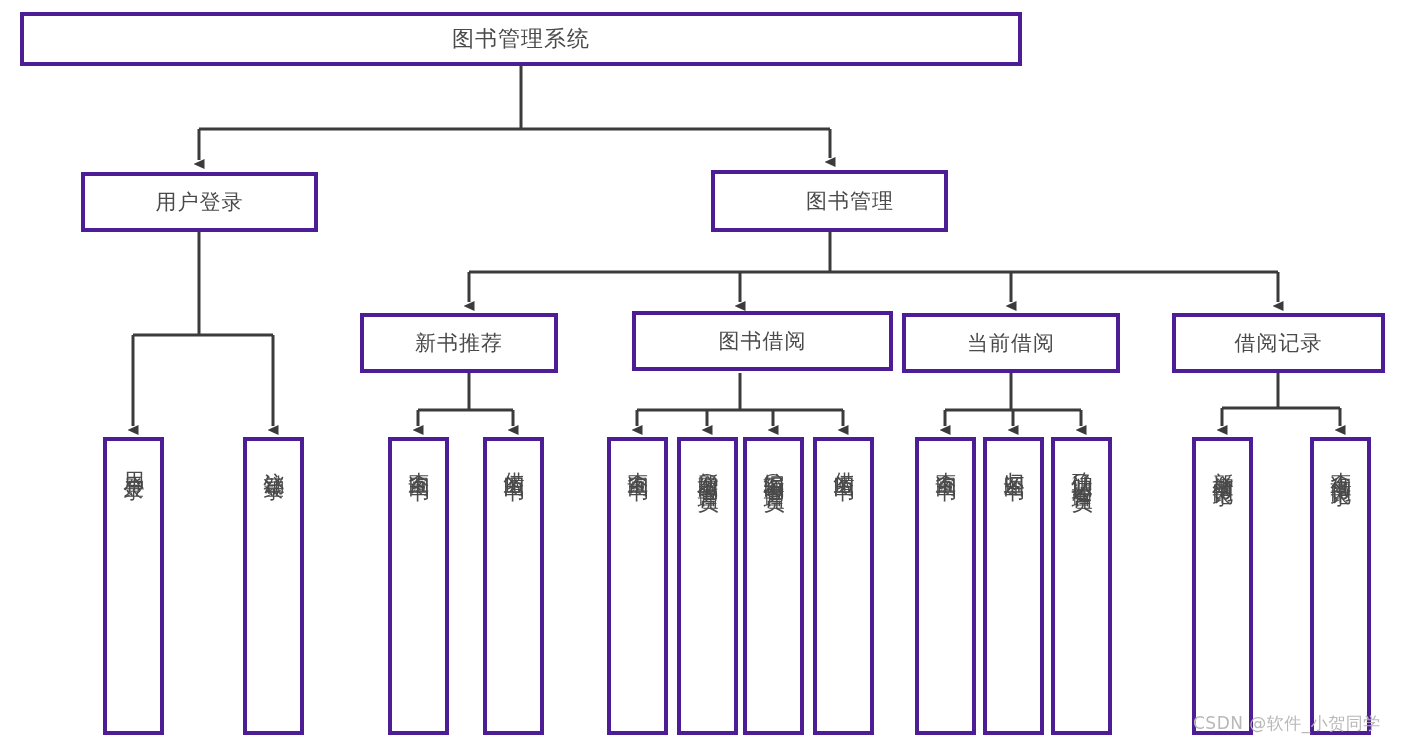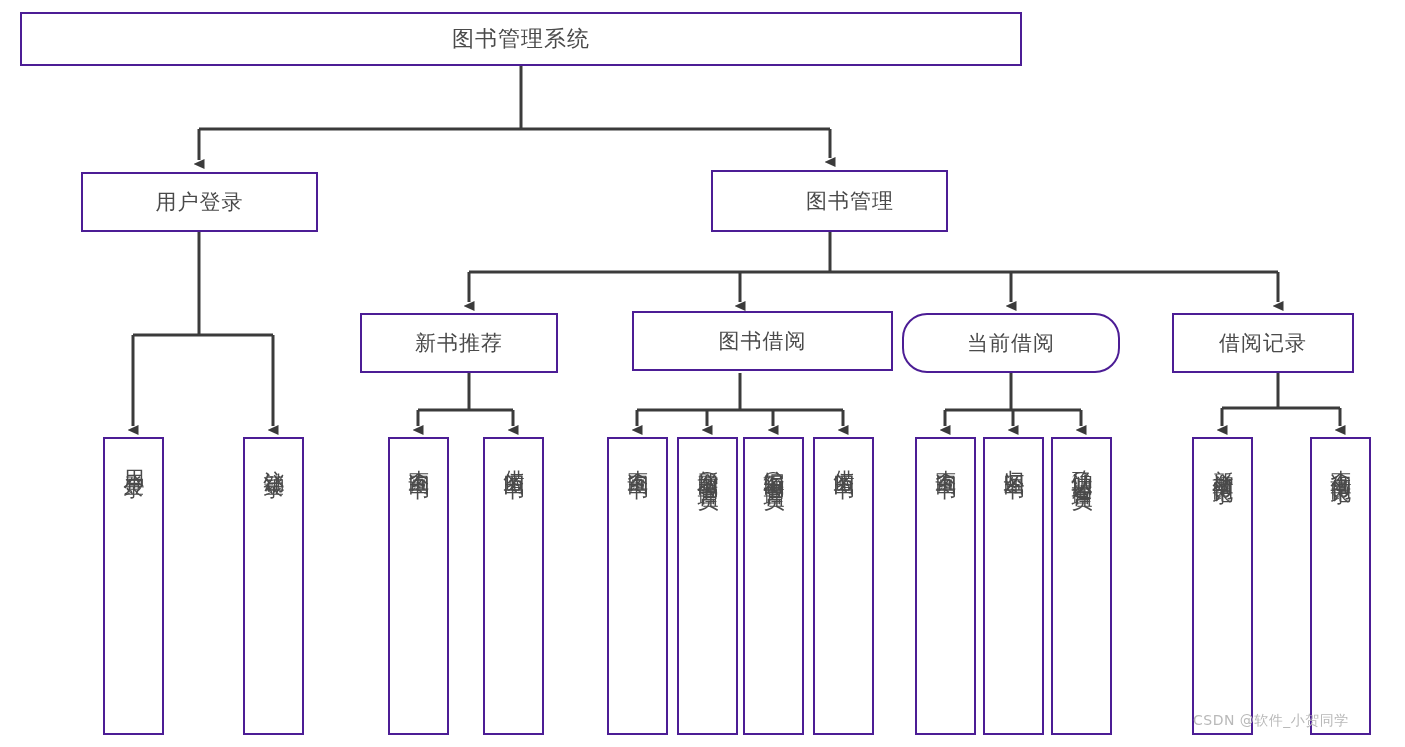--- a/index.html
+++ b/index.html
@@ -22,21 +22,21 @@
     left: 0;
     top: 0;
     width: 1405px;
     height: 747px;
     pointer-events: none;
   }
   .node {
     position: absolute;
     box-sizing: border-box;
     background: #ffffff;
-    border: 2px solid #4c1d95;
+    border: 4px solid #4c1d95;
     display: flex;
     align-items: center;
     justify-content: center;
     color: #4a4a4a;
     z-index: 2;
   }
   .node .label {
     display: block;
     text-align: center;
     line-height: 1.18;
@@ -59,21 +59,21 @@
     white-space: nowrap;
     margin: 0 auto;
   }
   .node.root .label {
     font-size: 22px;
   }
   .watermark {
     position: absolute;
     left: 1193px;
     top: 712px;
-    font-size: 14px;
+    font-size: 17px;
     color: #b9b9b9;
     letter-spacing: 0.5px;
     white-space: nowrap;
     z-index: 5;
   }
 </style>
 </head>
 <body>
 
 <div id="canvas">
@@ -138,24 +138,24 @@
   <div class="node horizontal" style="left:711px; top:170px; width:237px; height:62px;padding-left:41px;">
     <span class="label">图书管理</span>
   </div>
 
   <div class="node horizontal" style="left:360px; top:313px; width:198px; height:60px;">
     <span class="label">新书推荐</span>
   </div>
   <div class="node horizontal" style="left:632px; top:311px; width:261px; height:60px;">
     <span class="label">图书借阅</span>
   </div>
-  <div class="node horizontal" style="left:902px; top:313px; width:218px; height:60px;border-radius:25px;">
+  <div class="node horizontal" style="left:902px; top:313px; width:218px; height:60px;">
     <span class="label">当前借阅</span>
   </div>
-  <div class="node horizontal" style="left:1172px; top:313px; width:182px; height:60px;">
+  <div class="node horizontal" style="left:1172px; top:313px; width:213px; height:60px;">
     <span class="label">借阅记录</span>
   </div>
 
   <div class="node vertical" style="left:103px; top:437px; width:61px; height:298px;">
     <span class="label">用户登录</span>
   </div>
   <div class="node vertical" style="left:243px; top:437px; width:61px; height:298px;">
     <span class="label">注销登录</span>
   </div>
 

